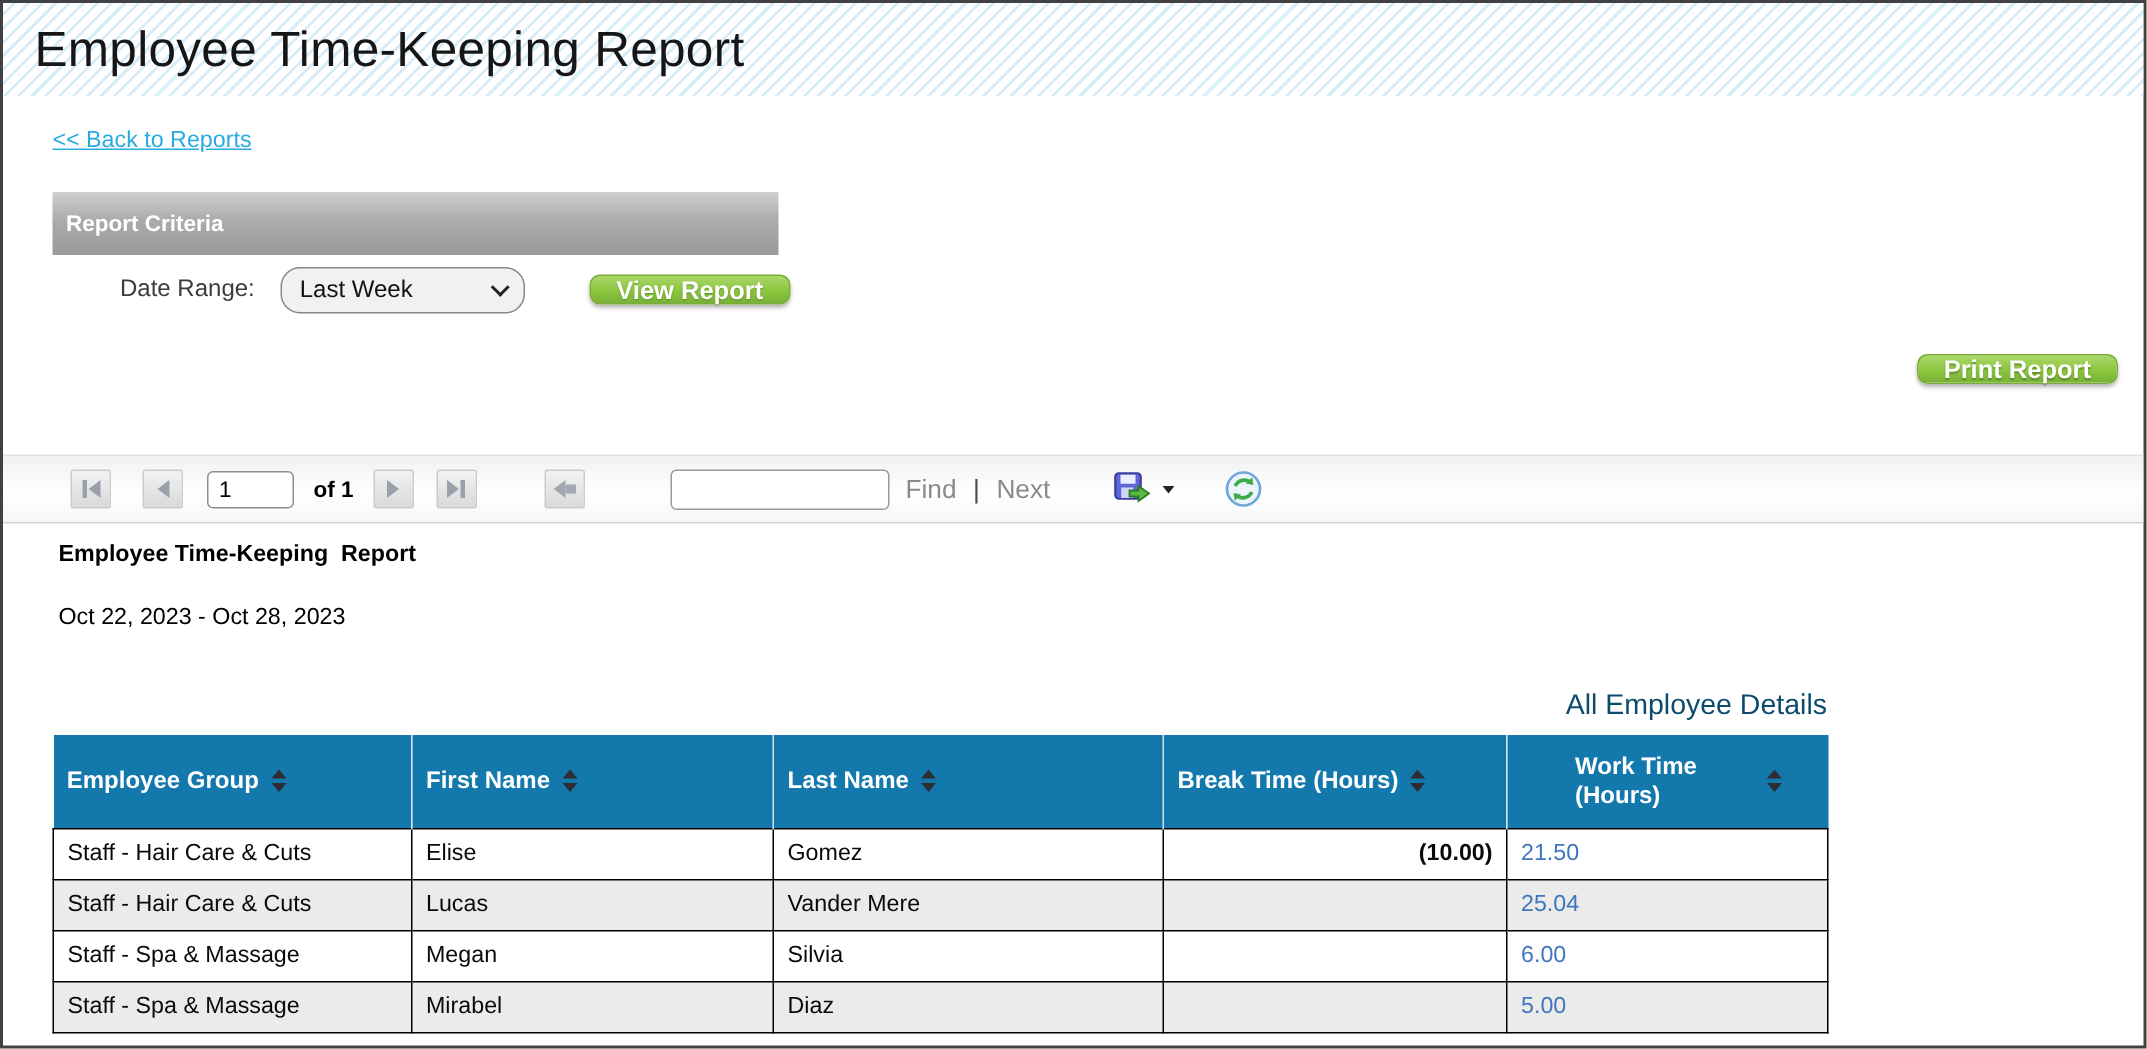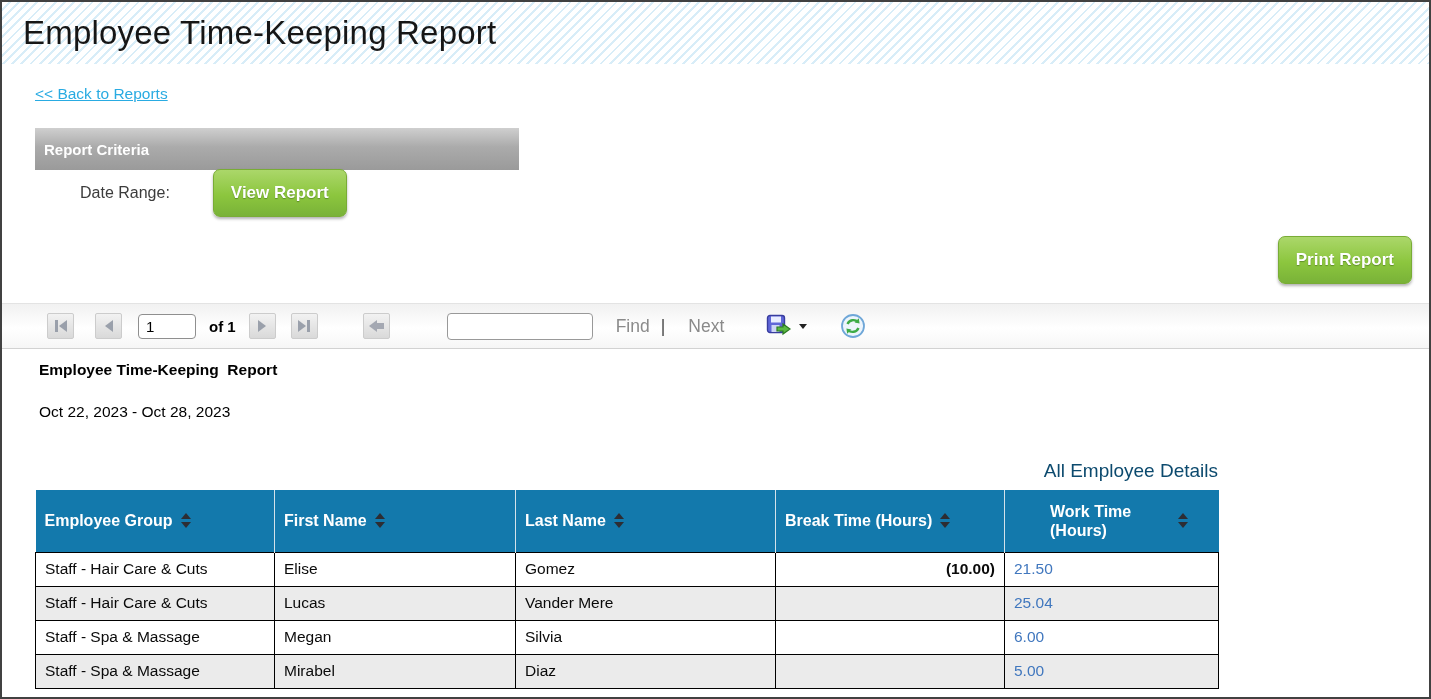--- a/index.html
+++ b/index.html
@@ -46,21 +46,21 @@
     border: 1px solid #878787; border-radius: 13px;
     font-family: "Liberation Sans", sans-serif;
     font-size: 16px; color: #111; padding: 0 28px 0 12px; cursor: pointer;
   }
   .select-chevron {
     position: absolute; right: 12px; top: 9px; width: 9px; height: 9px;
     border-right: 2px solid #222; border-bottom: 2px solid #222;
     transform: rotate(45deg); pointer-events: none;
   }
   .green-btn {
-    height: 48px; padding: 0 17px;
+    height: 20px; padding: 0 17px;
     background: linear-gradient(180deg, #abd76a 0%, #8cc63e 55%, #79b238 100%);
     border: 1px solid #79ac36; border-radius: 7px;
     box-shadow: 0 2px 3px rgba(0,0,0,0.3);
     color: #ffffff; font-size: 17px; font-weight: bold;
     text-shadow: 0 1px 1px rgba(60,100,20,0.55);
     cursor: pointer; font-family: "Liberation Sans", sans-serif;
   }
   .view-report-btn { margin-left: 43px; }
   .print-report-btn { position: absolute; top: 234px; right: 17px; }
   
@@ -88,21 +88,21 @@
     font-size: 15px; padding-left: 7px; color: #000;
     font-family: "Liberation Sans", sans-serif;
   }
   .of-label { font-size: 15px; font-weight: bold; color: #000; margin: 0 13px; }
   .find-input {
     width: 146px; height: 27px; margin-left: 57px;
     border: 1px solid #999; border-radius: 4px;
     font-size: 15px; padding-left: 7px;
     font-family: "Liberation Sans", sans-serif;
   }
-  .find-label, .next-label { color: #8a8a8a; font-size: 17.5px; margin-left: 23px; cursor: pointer; }
+  .find-label, .next-label { color: #8a8a8a; font-size: 17.5px; margin-left: 11px; cursor: pointer; }
   .find-sep { color: #4a4a4a; font-size: 17.5px; margin-left: 11px; }
   .export-wrap { display: flex; align-items: center; margin-left: 42px; cursor: pointer; }
   .caret-down { width:0; height:0; border-left:4px solid transparent; border-right:4px solid transparent; border-top:5px solid #222; margin-left: 7px; }
   .refresh-btn { margin-left: 33px; cursor: pointer; display:flex; }
   
   .report-title {
     position: absolute; top: 359px; left: 37px;
     font-size: 15.5px; font-weight: bold; color: #000; white-space: pre;
   }
   .report-daterange {
@@ -153,20 +153,26 @@
 </div>
 
 <a class="back-link">&lt;&lt; Back to Reports</a>
 
 <div class="criteria-bar">
   <span>Report Criteria</span>
 </div>
 
 <div class="criteria-row">
   <span class="date-range-label">Date Range:</span>
+  <span class="select-wrap">
+    <select class="date-select">
+      <option>Last Week</option>
+    </select>
+    <span class="select-chevron"></span>
+  </span>
   <button class="green-btn view-report-btn">View Report</button>
 </div>
 
 <button class="green-btn print-report-btn">Print Report</button>
 
 <div class="rv-toolbar">
   <span class="pg-btn" style="margin-right:21px;">
     <span class="vbar"></span>
       <span class="tri-l"></span>
   </span>

